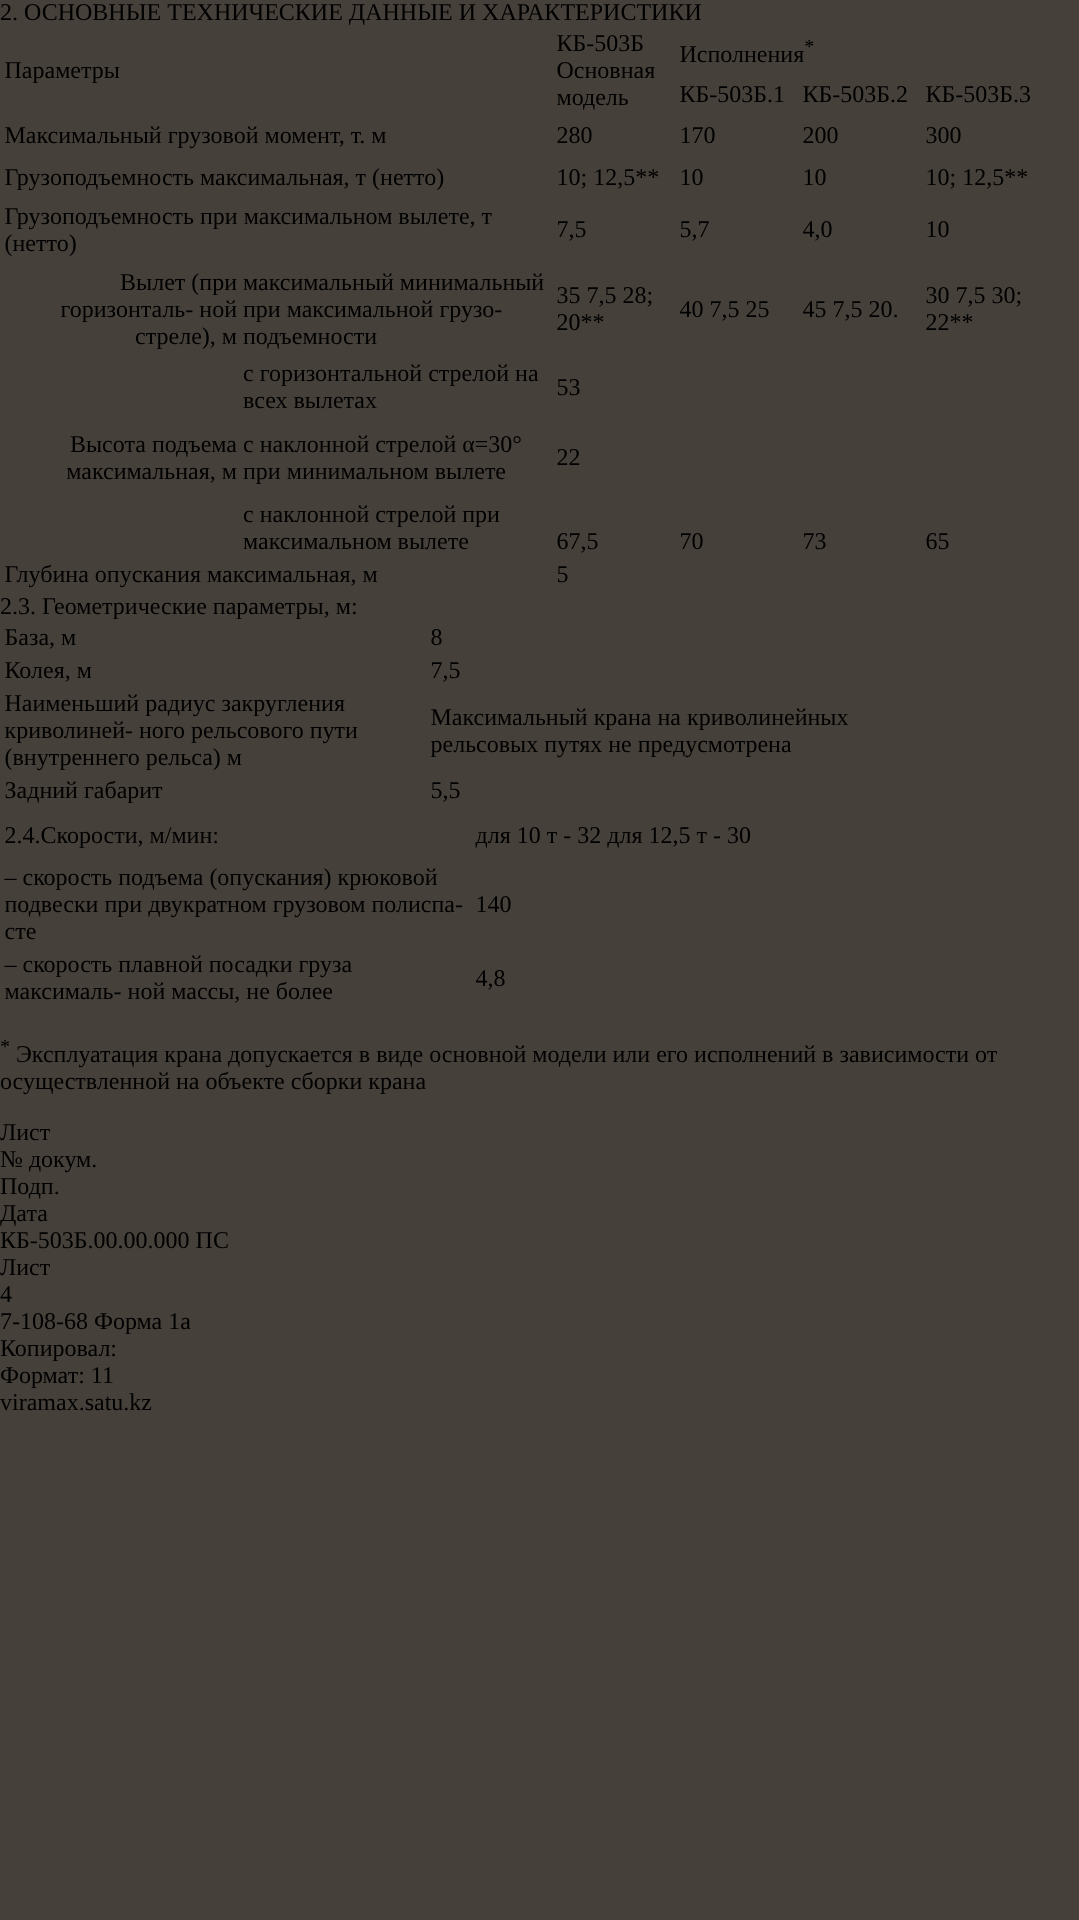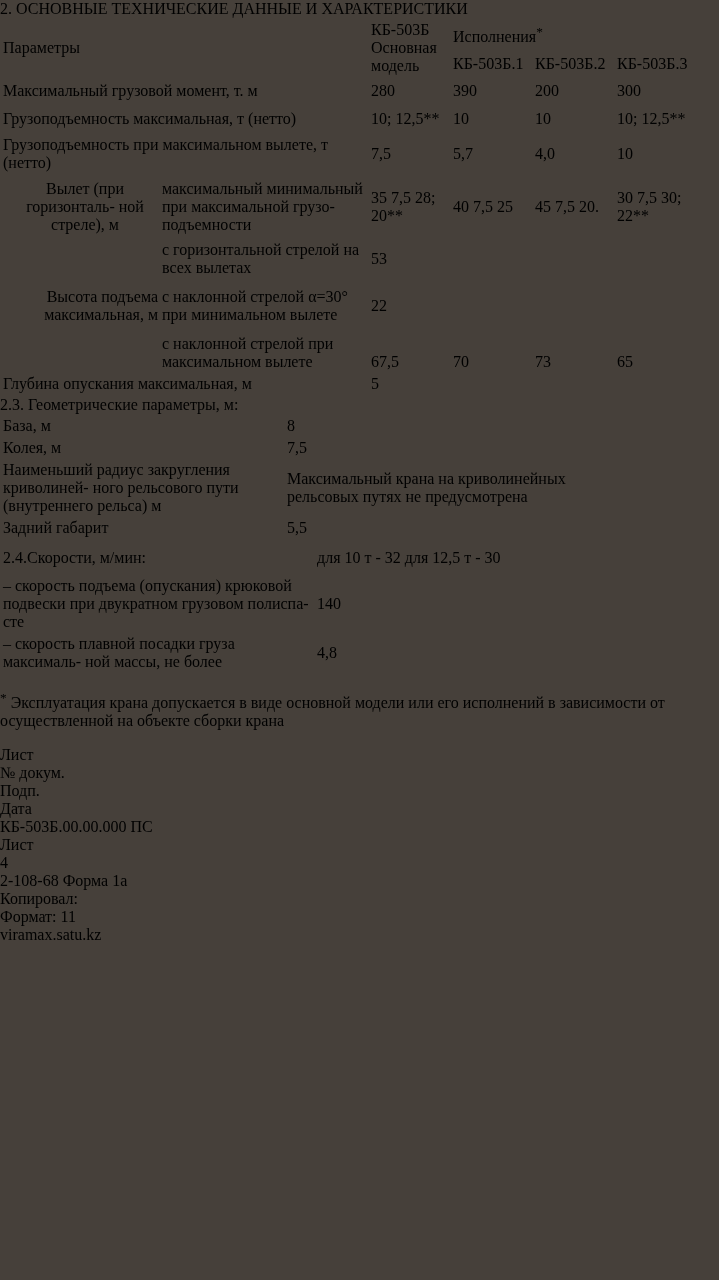--- a/index.html
+++ b/index.html
@@ -137,41 +137,41 @@
         <td colspan="3" class="c"><span>Исполнения</span><sup>*</sup></td>
       </tr>
       <tr class="hB">
         <td class="c">КБ-503Б.1</td>
         <td class="c">КБ-503Б.2</td>
         <td class="c">КБ-503Б.3</td>
       </tr>
       <tr style="height:26px">
         <td colspan="2" class="c">Максимальный грузовой момент, т. м</td>
         <td class="v">280</td>
-        <td class="v">390</td>
+        <td class="v">170</td>
         <td class="v">200</td>
         <td class="v">300</td>
       </tr>
       <tr style="height:26px">
         <td colspan="2" class="c">Грузоподъемность максимальная, т (нетто)</td>
         <td class="v">10; 12,5**</td>
         <td class="v">10</td>
         <td class="v">10</td>
         <td class="v">10; 12,5**</td>
       </tr>
       <tr style="height:40px">
         <td colspan="2" class="c pre">Грузоподъемность при максимальном
 вылете, т (нетто)</td>
         <td class="v">7,5</td>
         <td class="v">5,7</td>
         <td class="v">4,0</td>
         <td class="v">10</td>
       </tr>
       <tr style="height:62px">
-        <td class="pre" style="text-align:center;padding-left:10px;vertical-align:middle">Вылет (при горизонталь-
+        <td class="pre" style="text-align:right;padding-left:10px;vertical-align:middle">Вылет (при горизонталь-
 ной стреле), м</td>
         <td class="pre subL">максимальный
 минимальный
 при максимальной грузо-
 подъемности</td>
         <td class="v pre top">35
 7,5
 28; 20**</td>
         <td class="v pre top">40
 7,5
@@ -284,19 +284,19 @@
         <div>Подп.</div>
         <div>Дата</div>
       </div>
       <div class="tb-center">КБ-503Б.00.00.000 ПС</div>
       <div class="tb-right">
         <div class="shl">Лист</div>
         <div class="shn">4</div>
       </div>
     </div>
 
-    <div class="formnote">2-108-68  Форма 1а</div>
+    <div class="formnote">7-108-68  Форма 1а</div>
     <div class="copied">Копировал:</div>
     <div class="format">Формат: 11</div>
   </div>
 </div>
 
 <div class="wm">viramax.satu.kz</div>
 
 </body></html>

